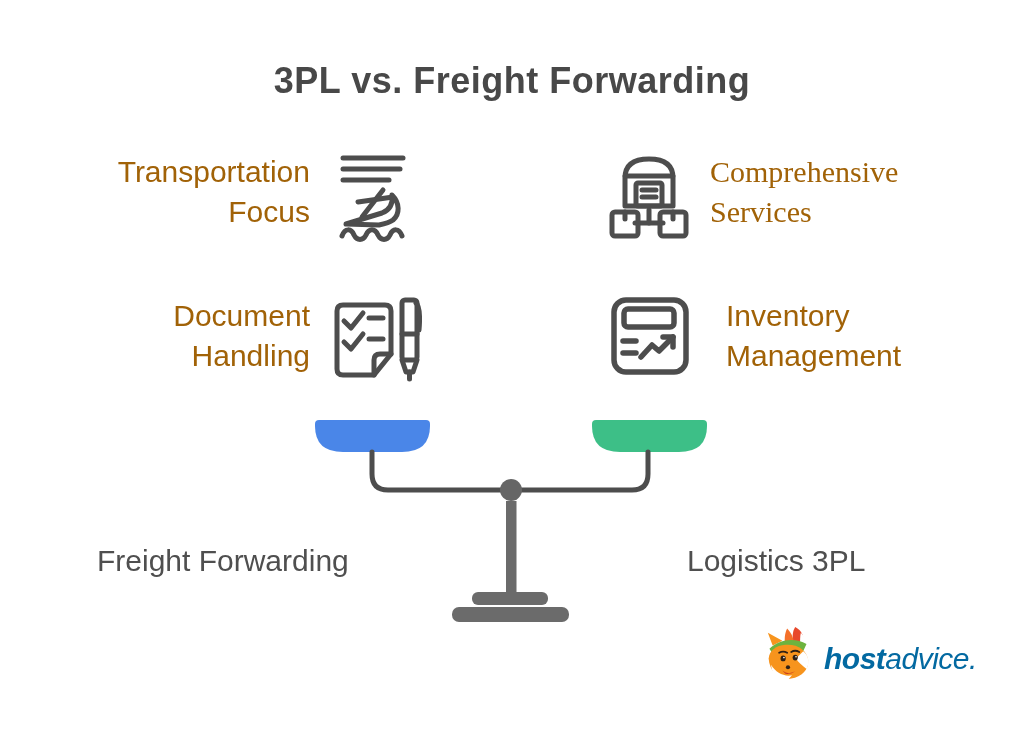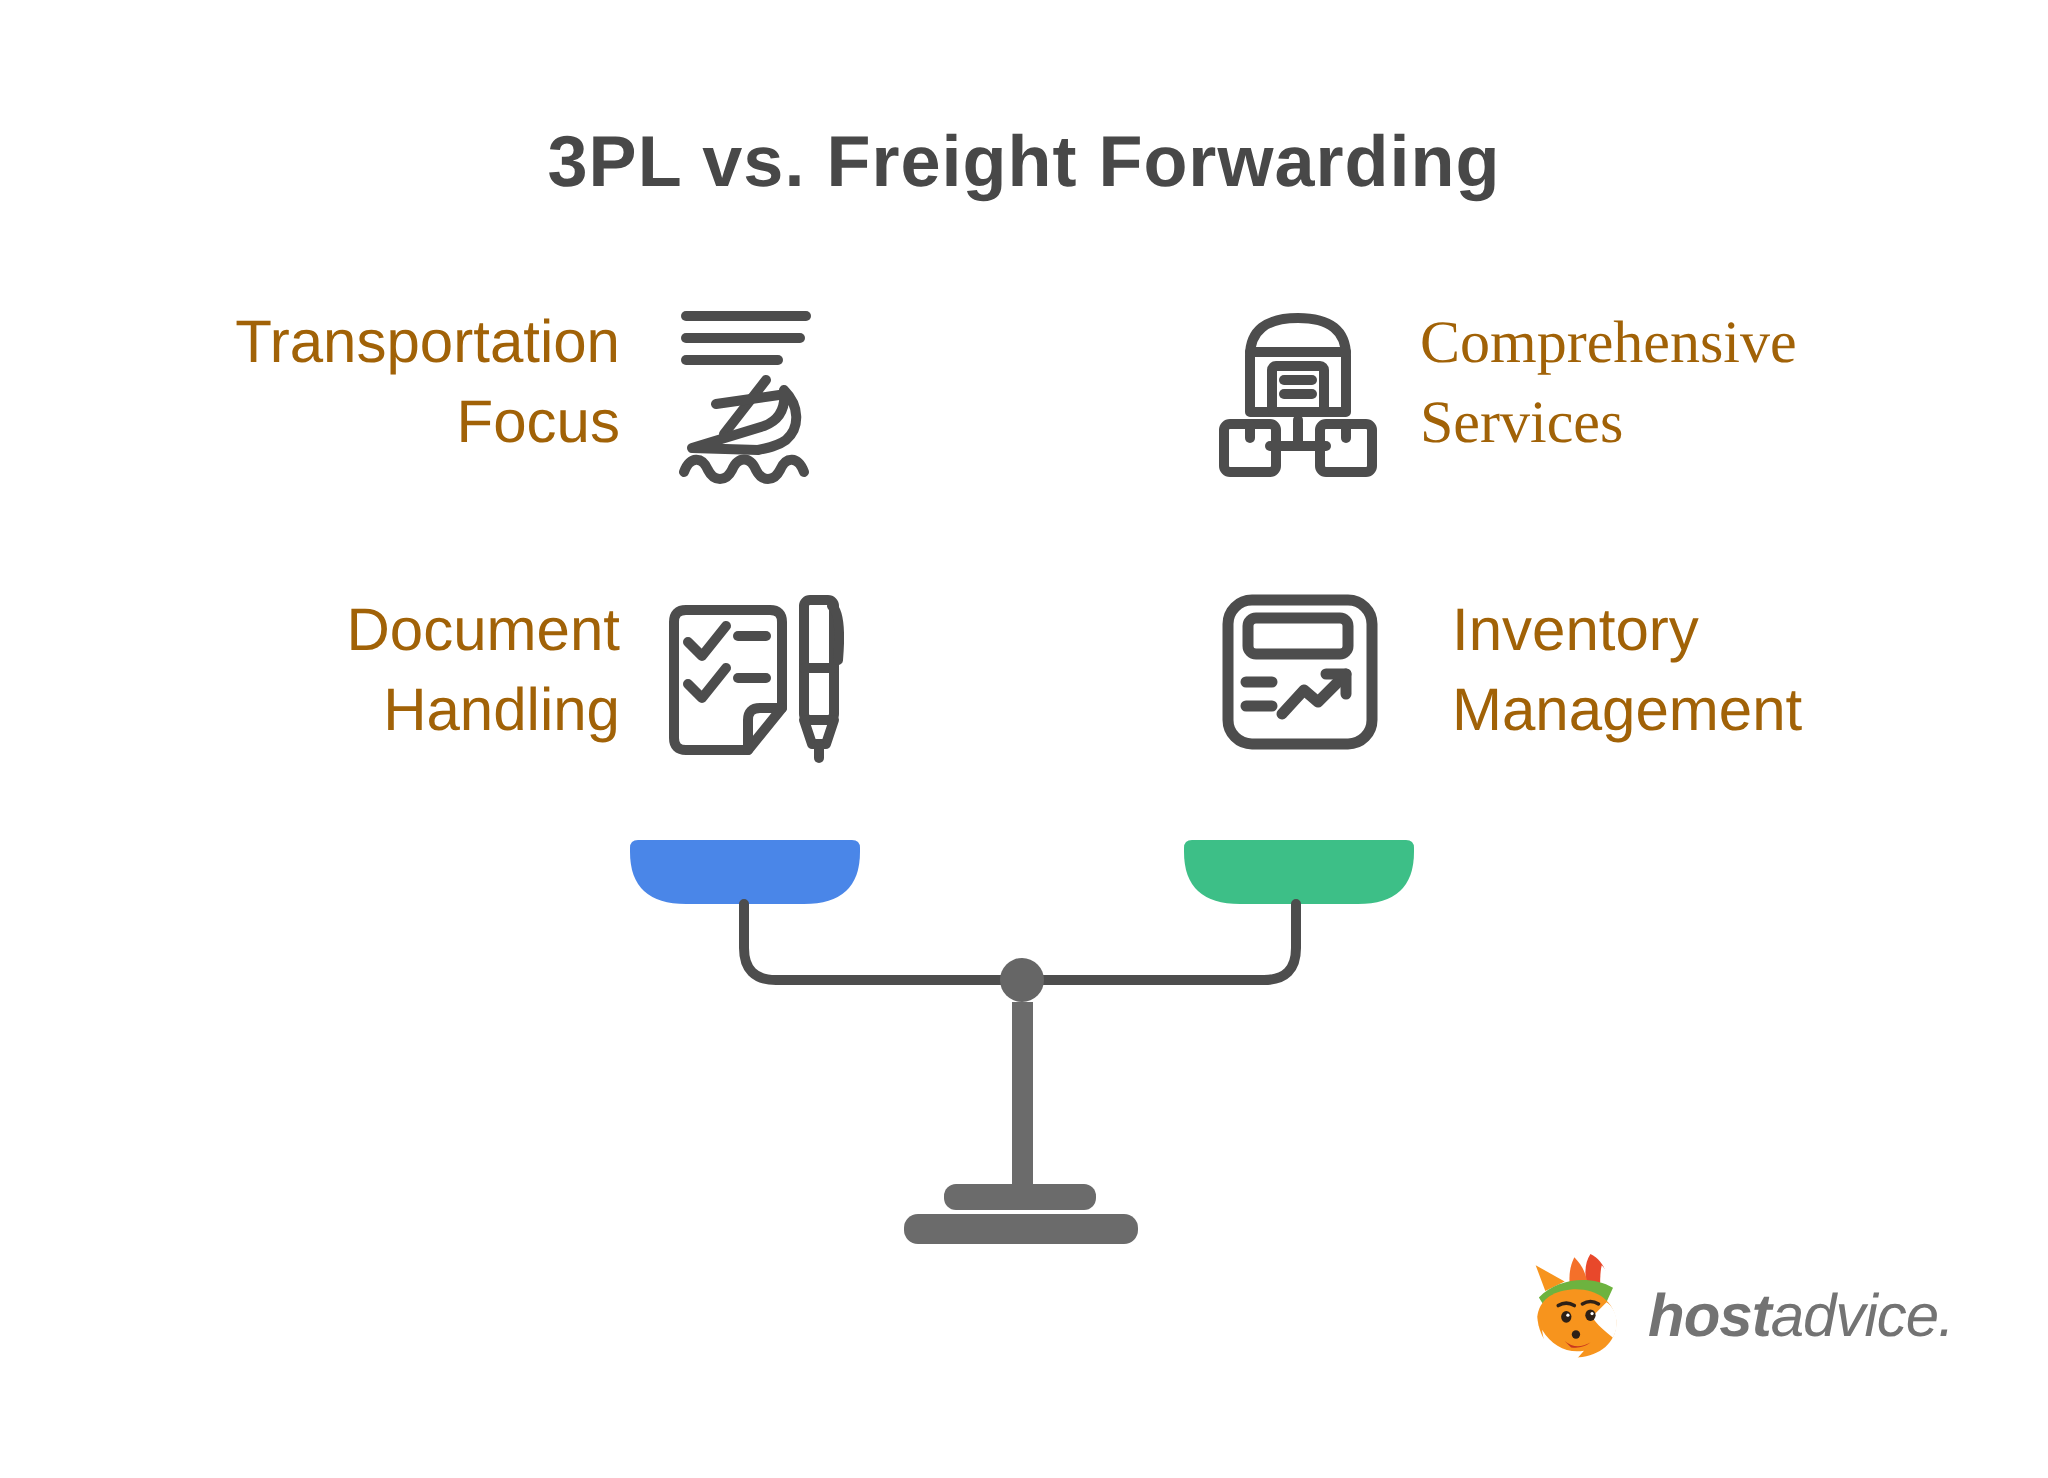--- a/index.html
+++ b/index.html
@@ -19,21 +19,21 @@
   .icon-box{position:absolute;}
   .icon-box svg{display:block;}
   .stroke-icon{stroke:#4d4d4d;fill:none;stroke-linecap:round;stroke-linejoin:round;}
   .scale-label{
     position:absolute;font-size:30px;color:#4f4f4f;white-space:nowrap;
   }
   .logo{
     position:absolute;left:763px;top:626px;display:flex;align-items:center;gap:3px;
   }
   .logo-text{
-    font-size:30px;font-style:italic;color:#737373;letter-spacing:-.5px;margin-top:6px;
+    font-size:30px;font-style:italic;color:#0369a1;letter-spacing:-.5px;margin-top:6px;
   }
   .logo-text .bold{font-weight:700;}
 </style>
 </head>
 <body>
 
 <div id="canvas">
 
   <div class="title">3PL vs. Freight Forwarding</div>
 
@@ -117,20 +117,22 @@
       <path d="M17,6 H124 Q128,6 128,10 V12 Q128,38 100,38 H41 Q13,38 13,12 V10 Q13,6 17,6 Z" fill="#4a86e8"></path>
       <path transform="translate(277,0)" d="M17,6 H124 Q128,6 128,10 V12 Q128,38 100,38 H41 Q13,38 13,12 V10 Q13,6 17,6 Z" fill="#3dbf87"></path>
       <path d="M70,38 V60 Q70,76 86,76 H330 Q346,76 346,60 V38" fill="none" stroke="#4d4d4d" stroke-width="5" stroke-linecap="round"></path>
       <circle cx="209" cy="76" r="11" fill="#666666"></circle>
       <rect x="204" y="87" width="10.5" height="94" fill="#6b6b6b"></rect>
       <rect x="170" y="178" width="76" height="13" rx="6" fill="#6b6b6b"></rect>
       <rect x="150" y="193" width="117" height="15" rx="7" fill="#6b6b6b"></rect>
     </svg>
   </div>
 
+  <div class="scale-label" style="left:97px;top:544px;">Freight Forwarding</div>
+  <div class="scale-label" style="left:687px;top:544px;">Logistics 3PL</div>
 
   <div class="logo">
     <svg width="58" height="60" viewBox="0 0 72 74">
       <path d="M40,1 C48,5 52,14 50,23 L39,26 C36,15 36,7 40,1 Z" fill="#e8482b"></path>
       <path d="M30,3 C36,9 39,17 38,24 L28,26 C26,16 27,9 30,3 Z" fill="#f4702a"></path>
       <path d="M47,8 C52,13 54,20 53,26 L46,24 C46,17 46,12 47,8 Z" fill="#ffffff"></path>
       <path d="M12,24 L6,8 L24,18 Z" fill="#f7941d"></path>
       <path d="M8,28 C20,16 40,14 54,22 L49,33 C38,25 22,27 13,36 Z" fill="#6db33f"></path>
       <path d="M7,40 C8,30 16,24 28,23 C44,22 54,30 56,42 C57,54 48,63 35,65 C20,67 8,56 7,40 Z" fill="#f7941d"></path>
       <path d="M50,31 C57,36 58,46 54,53 C49,49 44,45 41,40 Z" fill="#ffffff"></path>

